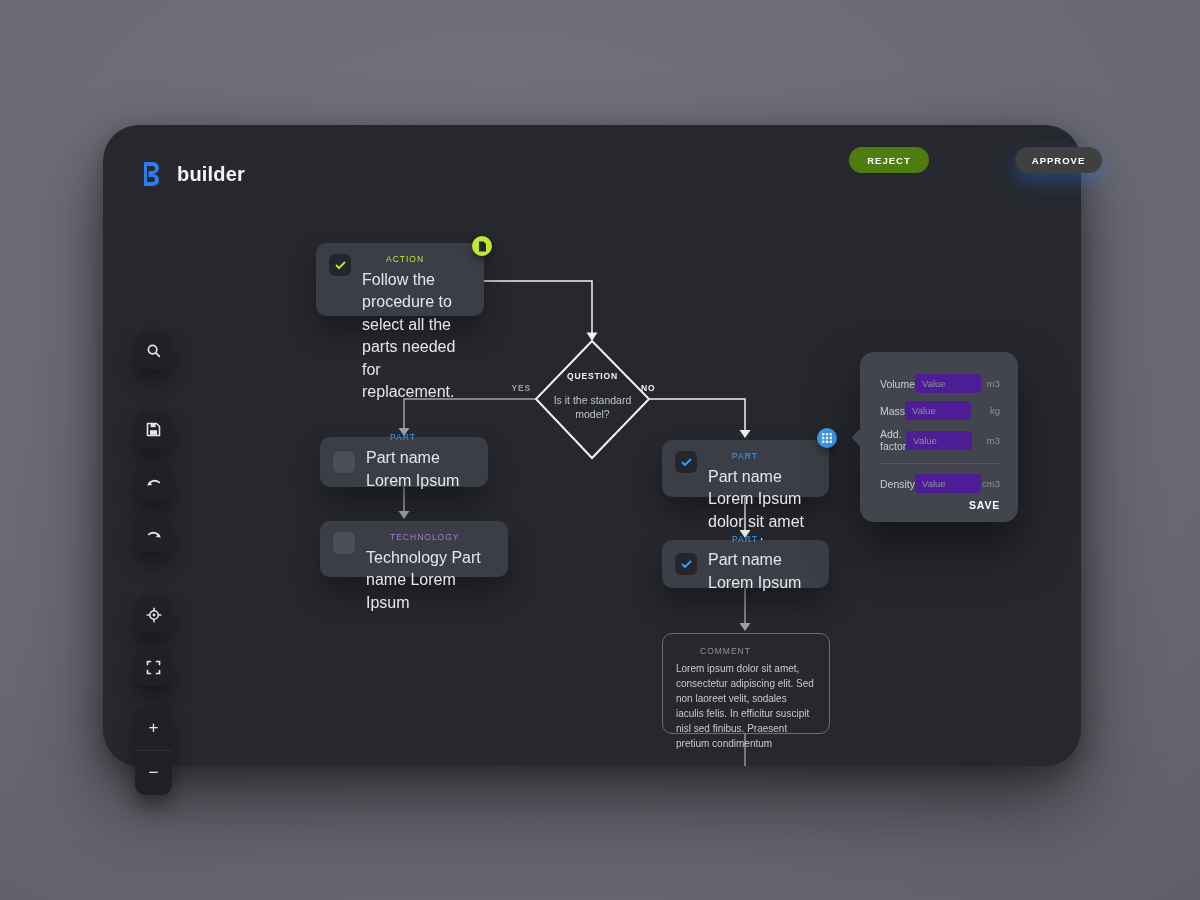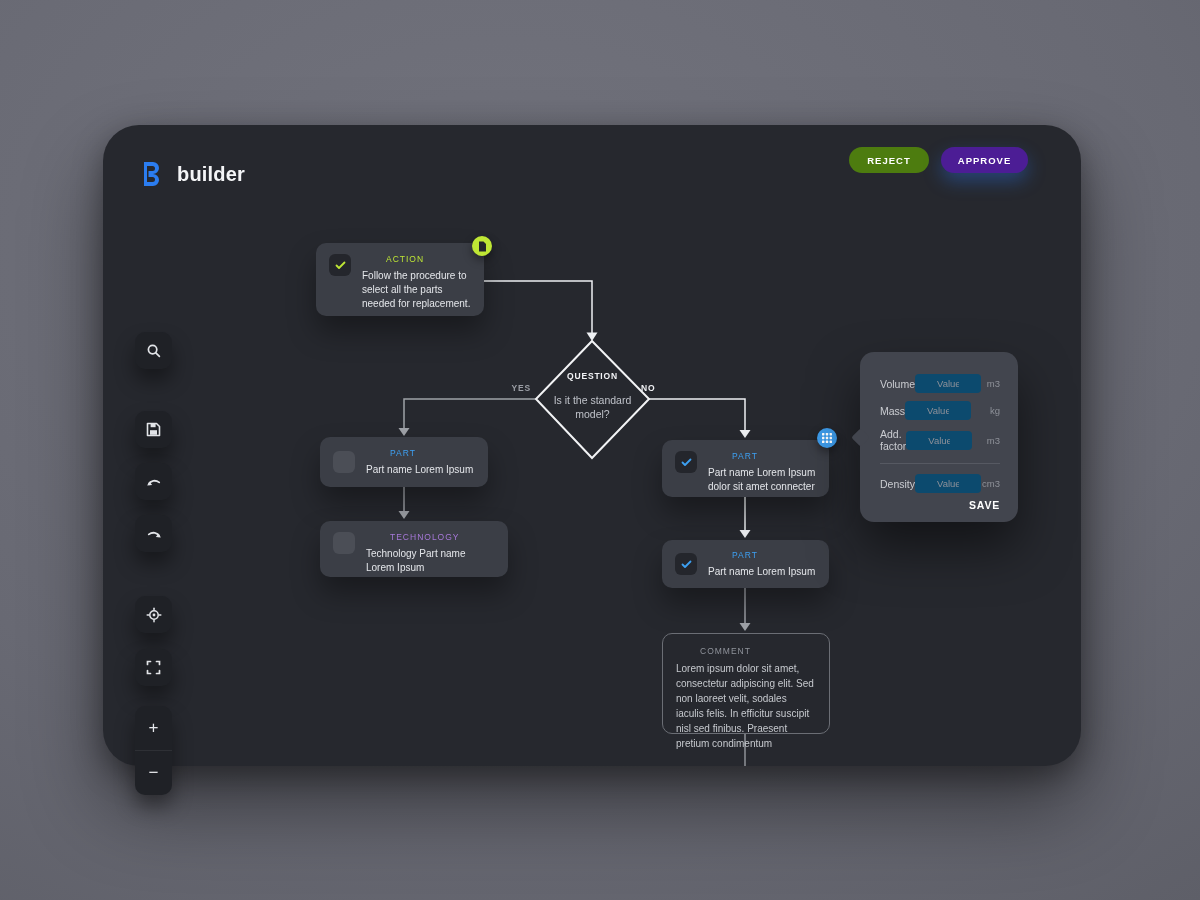--- a/index.html
+++ b/index.html
@@ -17,21 +17,21 @@
   
   .logo { position:absolute; left:37px; top:36px; display:flex; align-items:center; gap:7px; z-index:4; }
   .logo-mark { width:22px; height:26px; display:block; }
   .logo-text { color:#f4f5f7; font-size:20px; font-weight:bold; letter-spacing:.2px;margin-left:8px; }
   .hdr-btn {
     position:absolute; top:22px; height:26px; border:none; border-radius:13px;
     font-family:"Liberation Sans", sans-serif; font-size:9.5px; font-weight:bold;
     letter-spacing:1px; color:#fff; cursor:pointer; z-index:4;
   }
   .btn-reject { left:746px; width:80px; background:#4d7c0f; }
-  .btn-approve { left:838px; width:87px; background:#4c1d95; box-shadow:0 8px 18px rgba(41,121,248,.35); }
+  .btn-approve { left:912px; width:87px; background:#404040; box-shadow:0 8px 18px rgba(41,121,248,.35); }
 
   
   .tb-btn {
     position:absolute; left:32px; width:37px; height:37px; border-radius:10px;
     background:#1f2126; border:none; display:flex; align-items:center; justify-content:center;
     box-shadow:0 12px 20px rgba(0,0,0,.4); cursor:pointer; z-index:6;
   }
   .tb-btn svg { display:block; }
   .zoom-group {
     position:absolute; left:32px; top:581px; width:37px; height:89px; border-radius:10px;
@@ -56,21 +56,21 @@
     box-shadow:0 16px 28px rgba(0,0,0,.35); display:flex; gap:11px; z-index:2;
   }
   .chk {
     width:22px; height:22px; border-radius:6px; flex:0 0 auto;
     display:flex; align-items:center; justify-content:center;
   }
   .chk-empty { background:#4b4e56; }
   .chk-filled { background:#24262c; }
   .node-body { min-width:0; }
   .node-type { font-size:8.5px; font-weight:normal; letter-spacing:1px; margin-bottom:5px;margin-left:24px; }
-  .node-text { font-size:10px; color:#e4e6ea; line-height:1.4; }
+  .node-text { font-size:16px; color:#e4e6ea; line-height:1.4; }
   .t-action { color:#bfe735; } .t-part { color:#3da0f2; } .t-tech { color:#a678d8; } .t-comment { color:#8f939b; }
 
   .node-action { left:213px; top:118px; width:168px; height:73px; }
   .node-part-left { left:217px; top:312px; width:168px; height:50px; align-items:center; }
   .node-tech { left:217px; top:396px; width:188px; height:56px; }
   .node-part1 { left:559px; top:315px; width:167px; height:57px; }
   .node-part2 { left:559px; top:415px; width:167px; height:48px; align-items:center; }
   .node-comment {
     left:559px; top:508px; width:168px; height:101px; background:transparent;
     border:1px solid #6b6e75; box-shadow:none; display:block; padding:12px 13px;
@@ -96,22 +96,22 @@
     background:#42454e; border-radius:14px; box-shadow:0 26px 50px rgba(0,0,0,.5);
     padding:22px 18px 12px 20px;
   }
   .panel::before {
     content:""; position:absolute; left:-6px; top:79px; width:13px; height:13px;
     background:#42454e; transform:rotate(45deg); border-radius:2px;
   }
   .panel-row { display:flex; align-items:center; margin-bottom:8px; }
   .panel-row .f-label { flex:1; font-size:10.5px; color:#caccd1; }
   .panel-row input {
-    width:66px; height:19px; background:#0c4a6e; border:none; border-radius:4px;
-    color:#d6d8dc; font-size:9.5px; padding:0 22px; font-family:"Liberation Sans",sans-serif;
+    width:66px; height:19px; background:#4c1d95; border:none; border-radius:4px;
+    color:#d6d8dc; font-size:9.5px; padding:0 7px; font-family:"Liberation Sans",sans-serif;
   }
   .panel-row input::placeholder { color:#8e9199; }
   .panel-row .f-unit { width:30px; text-align:right; font-size:9.5px; color:#8e9199; }
   .panel-divider { height:1px; background:#565962; margin:11px 0 10px 0; }
   .save-btn {
     position:absolute; right:18px; bottom:11px; background:transparent; border:none;
     color:#fff; font-size:10.5px; font-weight:bold; letter-spacing:.8px; cursor:pointer;
     font-family:"Liberation Sans",sans-serif;
   }
 </style>

